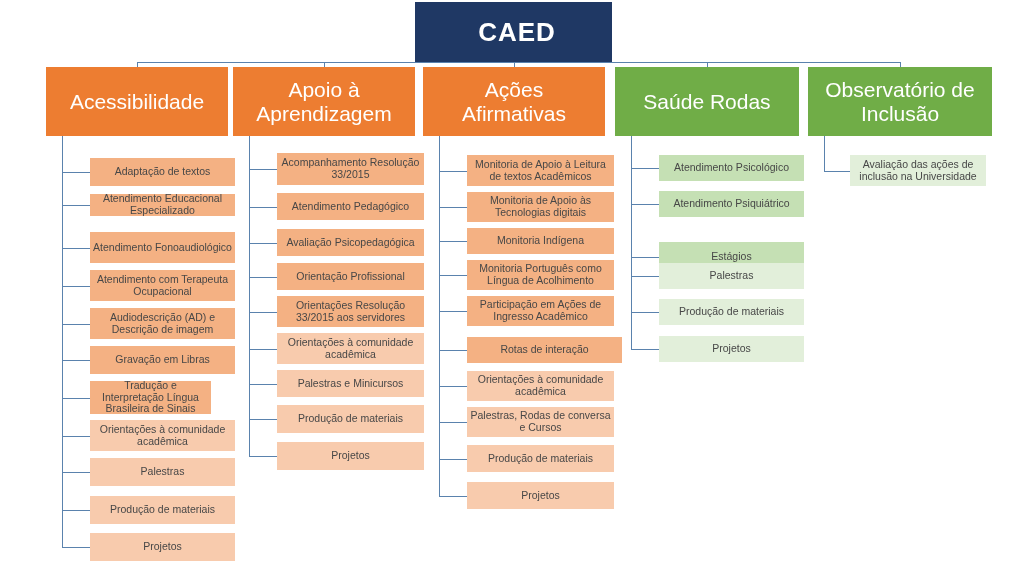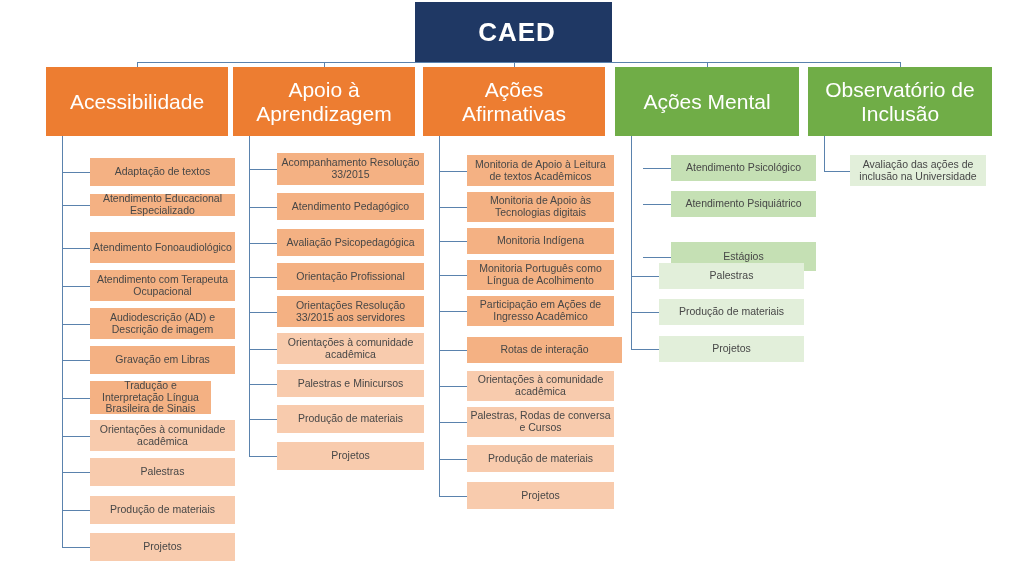--- a/index.html
+++ b/index.html
@@ -18,21 +18,21 @@
     font-size:26px;letter-spacing:1px;padding-left:7px;
   }
   .hdr{color:#fff;font-size:21px;line-height:1.12;padding:0 8px;}
   .hdr.orange{background:var(--branch-orange);}
   .hdr.green{background:var(--branch-green);}
   .child{
     font-size:10.5px;line-height:1.14;color:#474747;padding:1px 3px;
   }
   .child.os{background:var(--leaf-orange-strong);}
   .child.ol{background:var(--leaf-orange-soft);}
-  .child.gs{background:var(--leaf-green-strong);margin-left:12px;}
+  .child.gs{background:var(--leaf-green-strong);}
   .child.gl{background:var(--leaf-green-soft);}
   .child::before{
     content:"";position:absolute;left:-28px;top:50%;width:28px;height:1px;
     background:var(--connector);
   }
   .child.s26::before{left:-26px;width:26px;}
   .line{position:absolute;background:var(--connector);}
 </style>
 </head>
 <body>
@@ -83,21 +83,21 @@
   <div class="node child os" style="left:467px;top:192px;width:147px;height:30px">Monitoria de Apoio às Tecnologias digitais</div>
   <div class="node child os" style="left:467px;top:228px;width:147px;height:26px">Monitoria Indígena</div>
   <div class="node child os" style="left:467px;top:260px;width:147px;height:30px">Monitoria Português como Língua de Acolhimento</div>
   <div class="node child os" style="left:467px;top:296px;width:147px;height:30px">Participação em Ações de Ingresso Acadêmico</div>
   <div class="node child os" style="left:467px;top:337px;width:155px;height:26px">Rotas de interação</div>
   <div class="node child ol" style="left:467px;top:371px;width:147px;height:30px">Orientações à comunidade acadêmica</div>
   <div class="node child ol" style="left:467px;top:407px;width:147px;height:30px">Palestras, Rodas de conversa e Cursos</div>
   <div class="node child ol" style="left:467px;top:445px;width:147px;height:27px">Produção de materiais</div>
   <div class="node child ol" style="left:467px;top:482px;width:147px;height:27px">Projetos</div>
 
-  <div class="node hdr green" style="left:615px;top:67px;width:184px;height:69px">Ações Mental</div>
+  <div class="node hdr green" style="left:615px;top:67px;width:184px;height:69px">Saúde Rodas</div>
   <div class="line" style="left:631px;top:136px;width:1px;height:213px"></div>
 
   <div class="node child gs" style="left:659px;top:155px;width:145px;height:26px">Atendimento Psicológico</div>
   <div class="node child gs" style="left:659px;top:191px;width:145px;height:26px">Atendimento Psiquiátrico</div>
   <div class="node child gs" style="left:659px;top:242px;width:145px;height:29px">Estágios</div>
   <div class="node child gl" style="left:659px;top:263px;width:145px;height:26px">Palestras</div>
   <div class="node child gl" style="left:659px;top:299px;width:145px;height:26px">Produção de materiais</div>
   <div class="node child gl" style="left:659px;top:336px;width:145px;height:26px">Projetos</div>
 
   <div class="node hdr green" style="left:808px;top:67px;width:184px;height:69px">Observatório de Inclusão</div>

